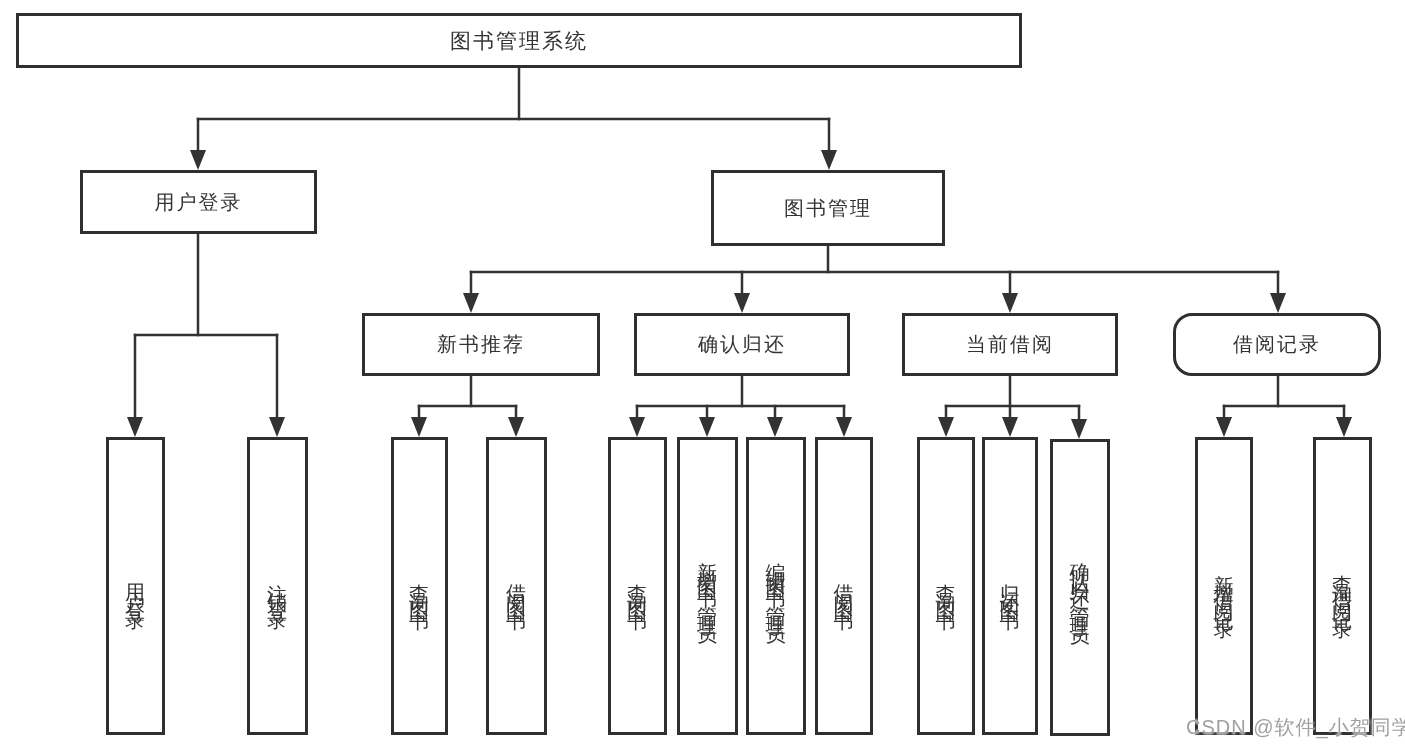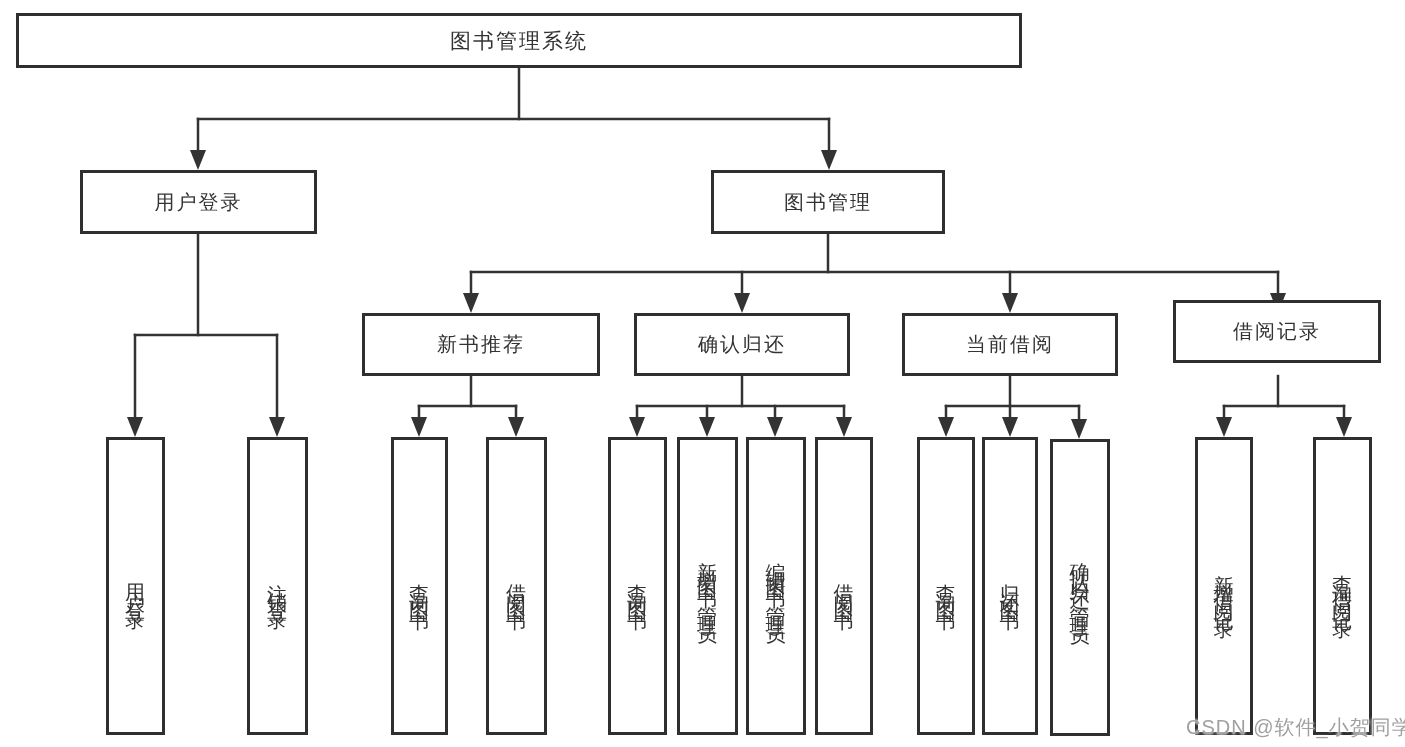--- a/index.html
+++ b/index.html
@@ -122,34 +122,34 @@
     </g>
   </svg>
 
   <div class="node" style="left: 16px; top: 13px; width: 1006px; height: 55px; border-color: rgb(47, 47, 47);">
     <span class="label root-label" style="color: rgb(51, 51, 51);">图书管理系统</span>
   </div>
 
   <div class="node" style="left: 80px; top: 170px; width: 237px; height: 64px; border-color: rgb(47, 47, 47);">
     <span class="label" style="color: rgb(51, 51, 51);">用户登录</span>
   </div>
-  <div class="node" style="left: 711px; top: 170px; width: 234px; height: 64px; border-color: rgb(47, 47, 47);">
+  <div class="node" style="left: 711px; top: 170px; width: 234px; height: 76px; border-color: rgb(47, 47, 47);">
     <span class="label" style="color: rgb(51, 51, 51);">图书管理</span>
   </div>
 
   <div class="node" style="left: 362px; top: 313px; width: 238px; height: 63px; border-color: rgb(47, 47, 47);">
     <span class="label" style="color: rgb(51, 51, 51);">新书推荐</span>
   </div>
   <div class="node" style="left: 634px; top: 313px; width: 216px; height: 63px; border-color: rgb(47, 47, 47);">
     <span class="label" style="color: rgb(51, 51, 51);">确认归还</span>
   </div>
   <div class="node" style="left: 902px; top: 313px; width: 216px; height: 63px; border-color: rgb(47, 47, 47);">
     <span class="label" style="color: rgb(51, 51, 51);">当前借阅</span>
   </div>
-  <div class="node" style="left: 1173px; top: 300px; width: 208px; height: 63px; border-color: rgb(47, 47, 47);">
+  <div class="node" style="left: 1173px; top: 313px; width: 208px; height: 63px; border-color: rgb(47, 47, 47); border-radius: 19px;">
     <span class="label" style="color: rgb(51, 51, 51);">借阅记录</span>
   </div>
 
   <div class="node" style="left: 106px; top: 437px; width: 59px; height: 298px; border-color: rgb(47, 47, 47);">
     <span class="vlabel" style="color: rgb(51, 51, 51);">用户登录</span>
   </div>
   <div class="node" style="left: 247px; top: 437px; width: 61px; height: 298px; border-color: rgb(47, 47, 47);">
     <span class="vlabel" style="color: rgb(51, 51, 51);">注销登录</span>
   </div>
 

